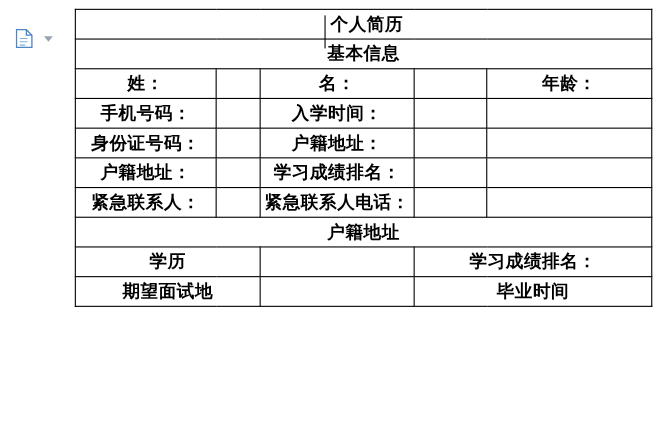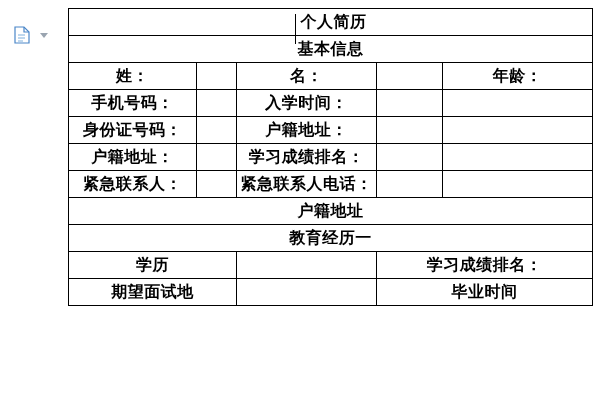--- a/index.html
+++ b/index.html
@@ -174,23 +174,20 @@
           <td class="blank"></td>
           <td class="label">紧急联系人电话：</td>
           <td class="blank"></td>
           <td class="blank"></td>
         </tr>
 
         <tr>
           <td class="section" colspan="5">户籍地址</td>
         </tr>
 
-        <tr>
-          <td class="section" colspan="5">教育经历一</td>
-        </tr>
 
         <tr>
           <td class="label" colspan="2">学历</td>
           <td class="blank"></td>
           <td class="label" colspan="2">学习成绩排名：</td>
         </tr>
 
         <tr>
           <td class="label" colspan="2">期望面试地</td>
           <td class="blank"></td>

